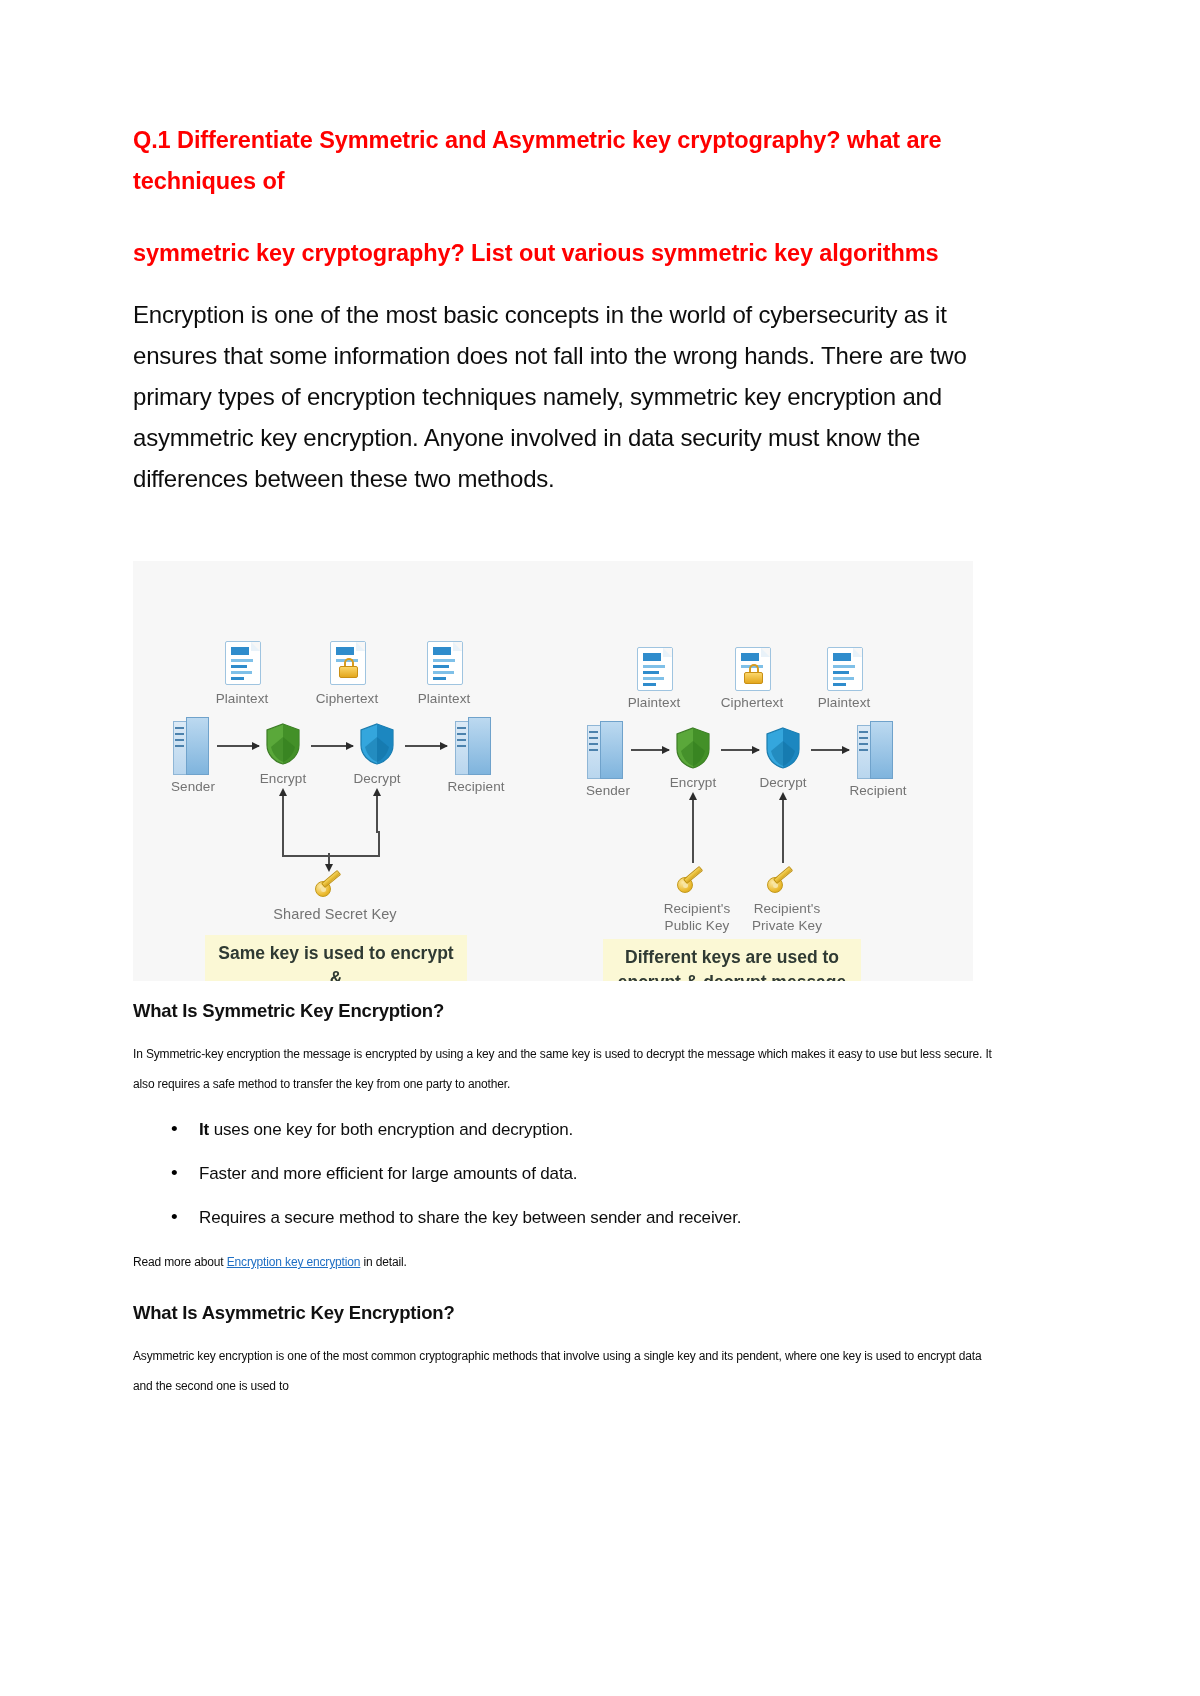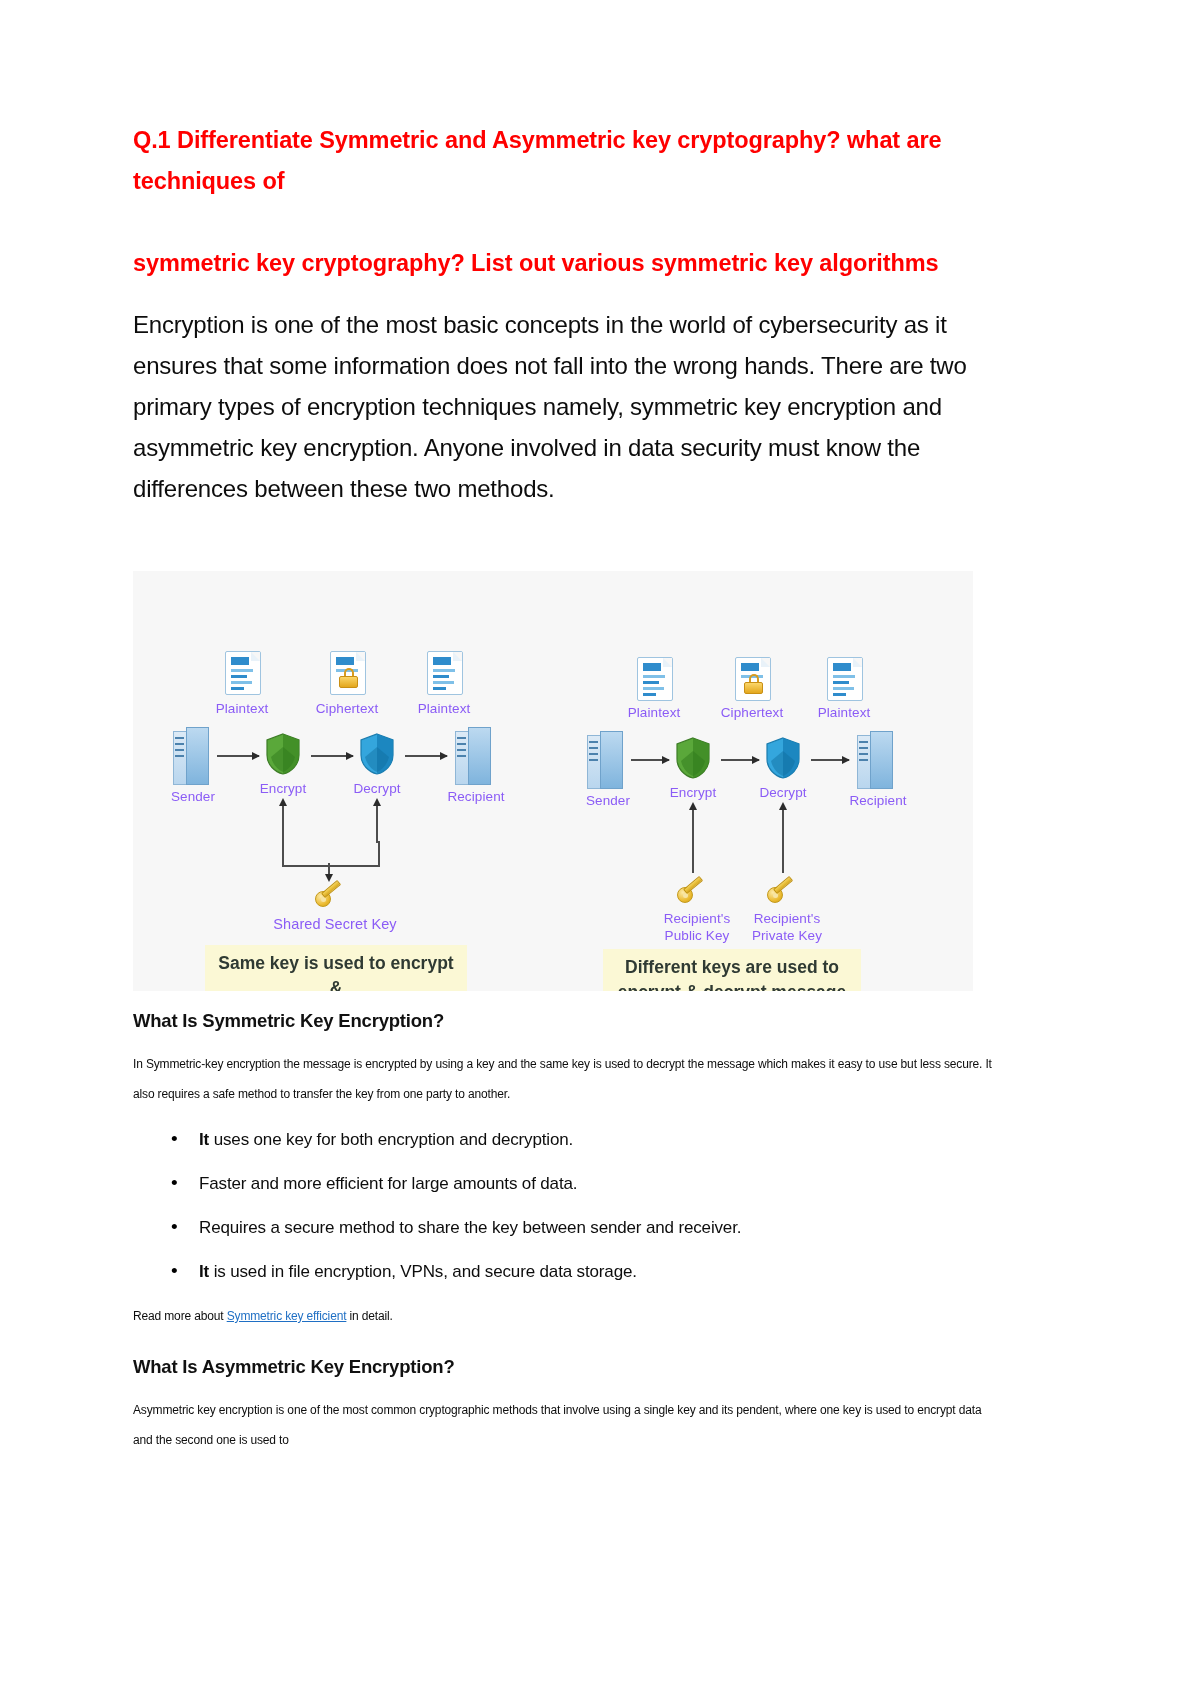--- a/index.html
+++ b/index.html
@@ -26,21 +26,21 @@
 
   h1.q-heading {
     color: #ff0000;
     font-size: 23.5px;
     font-weight: bold;
     line-height: 41px;
     margin: 0 0 0 0;
     letter-spacing: -0.1px;
   }
   h1.q-heading.second {
-    margin-top: 41px;
+    margin-top: 31px;
   }
 
   p.intro {
     font-size: 24px;
     line-height: 41px;
     margin: 20px 0 0 0;
     color: #0d0d0d;
     letter-spacing: -0.2px;
   }
 
@@ -122,21 +122,21 @@
     width: 19px; height: 12px;
     background: linear-gradient(180deg,#fbd66a,#e3a71d);
     border: 1px solid #c98f14;
     border-radius: 2px;
     box-sizing: border-box;
   }
 
   .icon-label {
     position: absolute;
     font-size: 13.5px;
-    color: #8b5cf6;
+    color: #737373;
     text-align: center;
     white-space: nowrap;
     letter-spacing: 0.1px;
   }
 
   
   .server {
     position: absolute;
     width: 36px;
     height: 58px;
@@ -520,23 +520,22 @@
     </div>
 
     <h2 class="sub">What Is Symmetric Key Encryption?</h2>
 
     <p class="body">In Symmetric-key encryption the message is encrypted by using a key and the same key is used to decrypt the message which makes it easy to use but less secure. It also requires a safe method to transfer the key from one party to another.</p>
 
     <ul class="bullets">
       <li><span class="b">It</span><span> uses one key for both encryption and decryption.</span></li>
       <li><span class="b"></span><span>Faster and more efficient for large amounts of data.</span></li>
       <li><span class="b"></span><span>Requires a secure method to share the key between sender and receiver.</span></li>
-      <li><span class="b">It</span><span> is used in file encryption, VPNs, and secure data storage.</span></li>
     </ul>
 
-    <p class="body" style="margin-top:10px;"><span>Read more about </span><a class="inline-link" href="#">Symmetric key efficient</a><span> in detail.</span></p>
+    <p class="body" style="margin-top:10px;"><span>Read more about </span><a class="inline-link" href="#">Encryption key encryption</a><span> in detail.</span></p>
 
     <h2 class="sub" style="margin-top:22px;">What Is Asymmetric Key Encryption?</h2>
 
     <p class="body">Asymmetric key encryption is one of the most common cryptographic methods that involve using a single key and its pendent, where one key is used to encrypt data and the second one is used to</p>
 
   </div>
 </div>
 
 </body></html>

